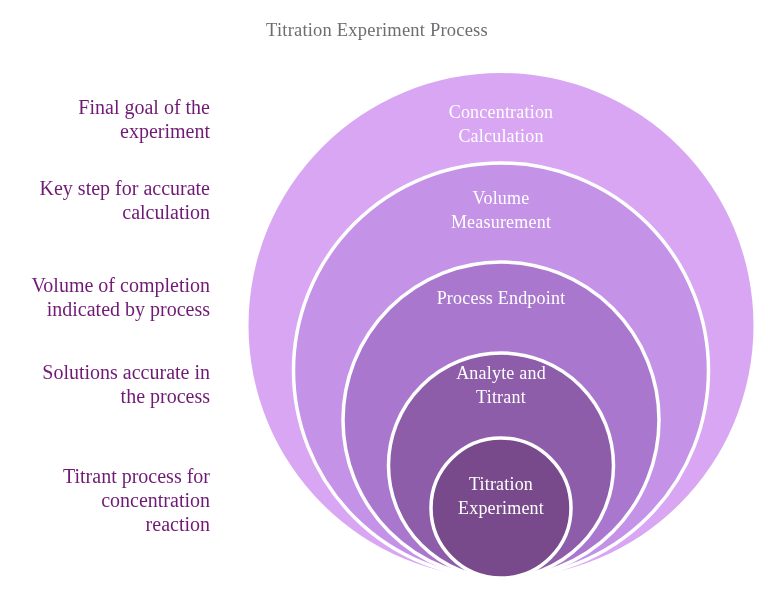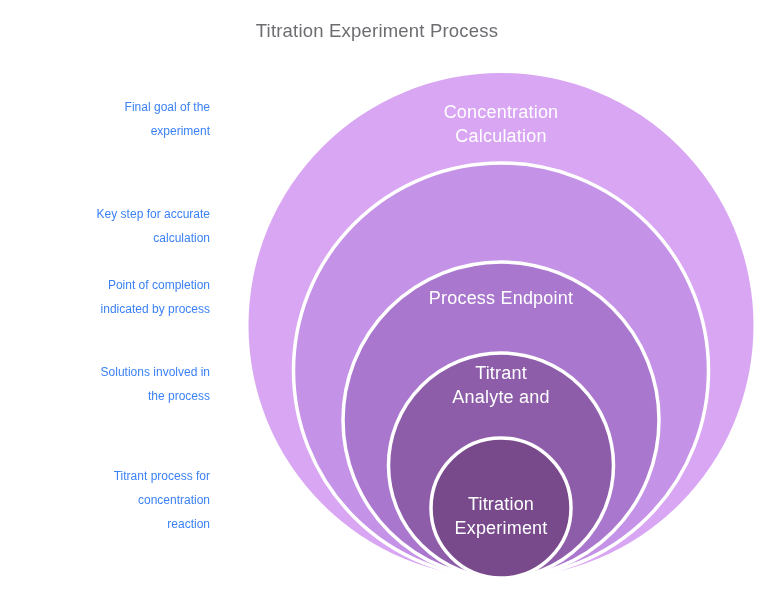--- a/index.html
+++ b/index.html
@@ -2,21 +2,21 @@
 <html><head>
 <meta charset="utf-8">
 <style>
   html, body { margin: 0; padding: 0; background: #ffffff; }
   .canvas {
     position: relative;
     width: 768px;
     height: 595px;
     background: #ffffff;
     overflow: hidden;
-    font-family: Liberation Sans, sans-serif;
+    font-family: Liberation Serif, serif;
   }
   .page-title {
     position: absolute;
     top: 20px;
     left: 0;
     width: 754px;
     text-align: center;
     font-size: 18.5px;
     font-weight: 400;
     color: #6e6c71;
@@ -36,22 +36,22 @@
     font-size: 18px;
     font-weight: 500;
     line-height: 24px;
     white-space: nowrap;
     letter-spacing: 0.2px;
   }
   .annotation {
     position: absolute;
     right: 558px;
     text-align: right;
-    color: #3b82f6;
-    font-size: 12px;
+    color: #701a75;
+    font-size: 20px;
     font-weight: 400;
     line-height: 24px;
     white-space: nowrap;
   }
 </style>
 </head>
 <body>
 
 <div class="canvas">
 
@@ -63,47 +63,49 @@
     <circle cx="501" cy="420" r="158" stroke="#ffffff" stroke-width="3.5" fill="#a978ce"></circle>
     <circle cx="501" cy="465.5" r="112.5" stroke="#ffffff" stroke-width="3.5" fill="#8d5da9"></circle>
     <circle cx="501" cy="508" r="70" stroke="#ffffff" stroke-width="3.5" fill="#784a8b"></circle>
   </svg>
 
   <div class="ring-label" style="top:100px">
     <div>Concentration</div>
     <div>Calculation</div>
   </div>
   <div class="ring-label" style="top:186px">
+    <div>Volume</div>
+    <div>Measurement</div>
   </div>
   <div class="ring-label" style="top:286px">
     <div>Process Endpoint</div>
   </div>
   <div class="ring-label" style="top:361px">
+    <div>Analyte and</div>
     <div>Titrant</div>
-    <div>Analyte and</div>
   </div>
-  <div class="ring-label" style="top:492px">
+  <div class="ring-label" style="top:472px">
     <div>Titration</div>
     <div>Experiment</div>
   </div>
 
   <div class="annotation" style="top:95px">
     <div>Final goal of the</div>
     <div>experiment</div>
   </div>
-  <div class="annotation" style="top:202px">
+  <div class="annotation" style="top:176px">
     <div>Key step for accurate</div>
     <div>calculation</div>
   </div>
   <div class="annotation" style="top:273px">
-    <div>Point of completion</div>
+    <div>Volume of completion</div>
     <div>indicated by process</div>
   </div>
   <div class="annotation" style="top:360px">
-    <div>Solutions involved in</div>
+    <div>Solutions accurate in</div>
     <div>the process</div>
   </div>
   <div class="annotation" style="top:464px">
     <div>Titrant process for</div>
     <div>concentration</div>
     <div>reaction</div>
   </div>
 
 </div>
 

